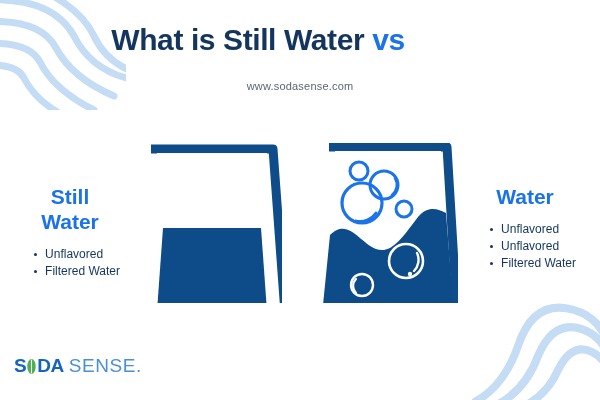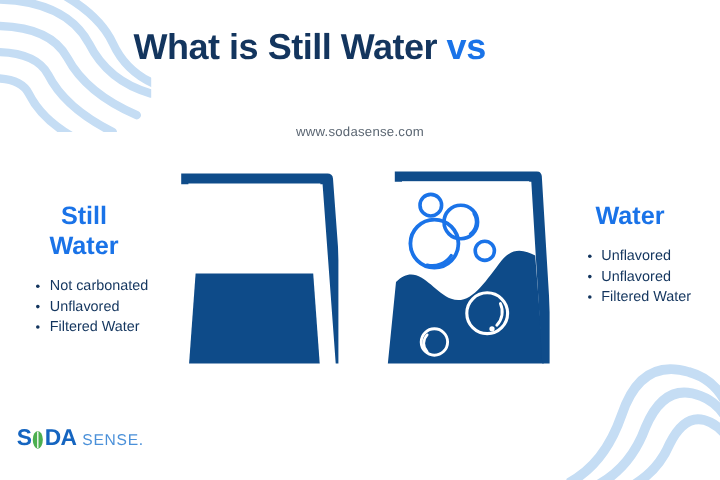--- a/index.html
+++ b/index.html
@@ -54,21 +54,21 @@
     line-height: 36px;
     letter-spacing: -0.4px;
     white-space: nowrap;
   }
   .t-dark { color: #13355e; }
   .t-blue { color: #1a73e8; }
 
   #site-url {
     position: absolute;
     left: 0;
-    top: 104px;
+    top: 80px;
     width: 600px;
     text-align: center;
     font-size: 11px;
     color: #5b6672;
     letter-spacing: 0.2px;
   }
 
   
   .panel {
     position: absolute;
@@ -82,21 +82,21 @@
   #panel-sparkling {
     right: 0px;
     width: 150px;
     text-align: center;
   }
   .panel-heading {
     font-size: 21px;
     font-weight: bold;
     color: #1a73e8;
     line-height: 25px;
-    margin: 0 0 12px 0;
+    margin: 16px 0 12px 0;
   }
   .bullets {
     list-style: none;
     margin: 0;
     padding: 0;
     text-align: left;
     display: inline-block;
   }
   .bullets li {
     position: relative;
@@ -143,21 +143,21 @@
     display: flex;
     align-items: center;
   }
   .logo-soda {
     font-size: 19px;
     font-weight: bold;
     color: #1565c0;
     letter-spacing: -0.5px;
   }
   .logo-sense {
-    font-size: 13px;
+    font-size: 19px;
     font-weight: normal;
     color: #4a90d9;
     letter-spacing: 0.6px;
     margin-left: 5px;
   }
   .logo-leaf {
     display: inline-block;
     width: 11px;
     height: 17px;
     vertical-align: -3px;
@@ -192,21 +192,20 @@
   </div>
 
   <div id="site-url">www.sodasense.com</div>
 
   <div id="panel-still" class="panel">
     <div class="panel-heading">
       <div>Still</div>
       <div>Water</div>
     </div>
     <ul class="bullets">
-      <li>Not carbonated</li>
       <li>Unflavored</li>
       <li>Filtered Water</li>
     </ul>
   </div>
 
   <div id="panel-sparkling" class="panel">
     <div class="panel-heading">
       <div>Water</div>
     </div>
     <ul class="bullets">

